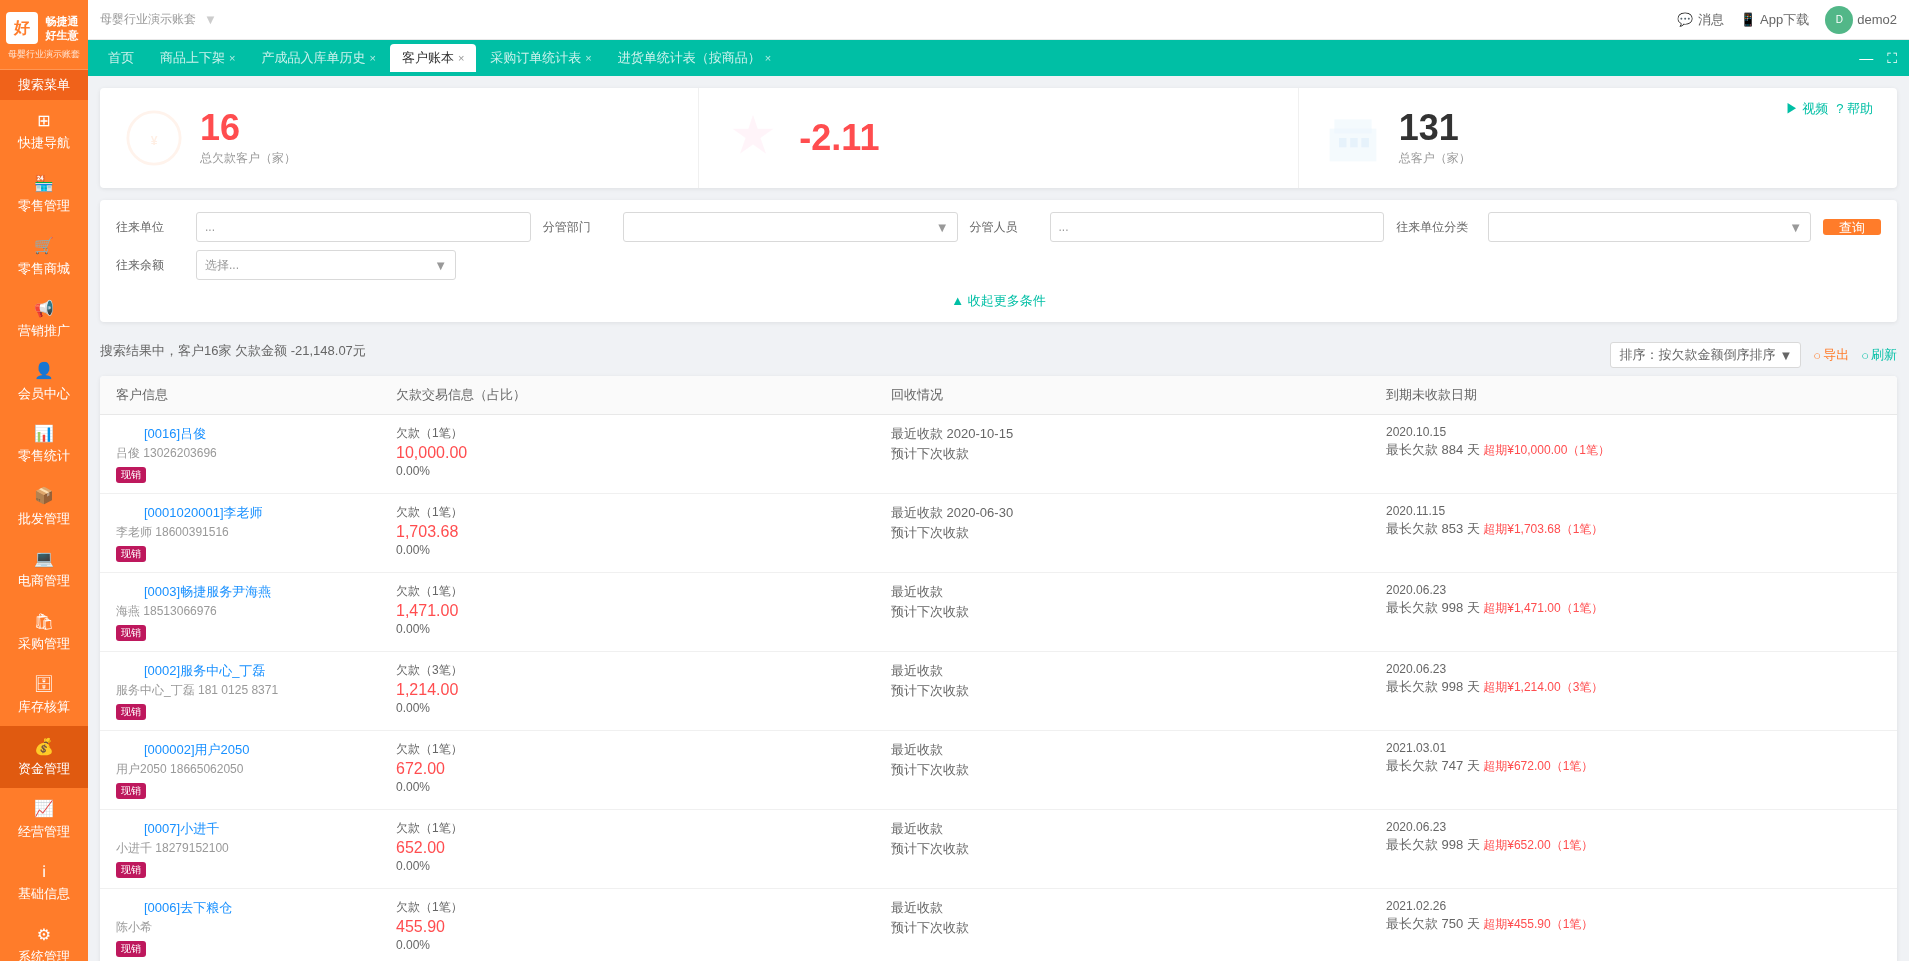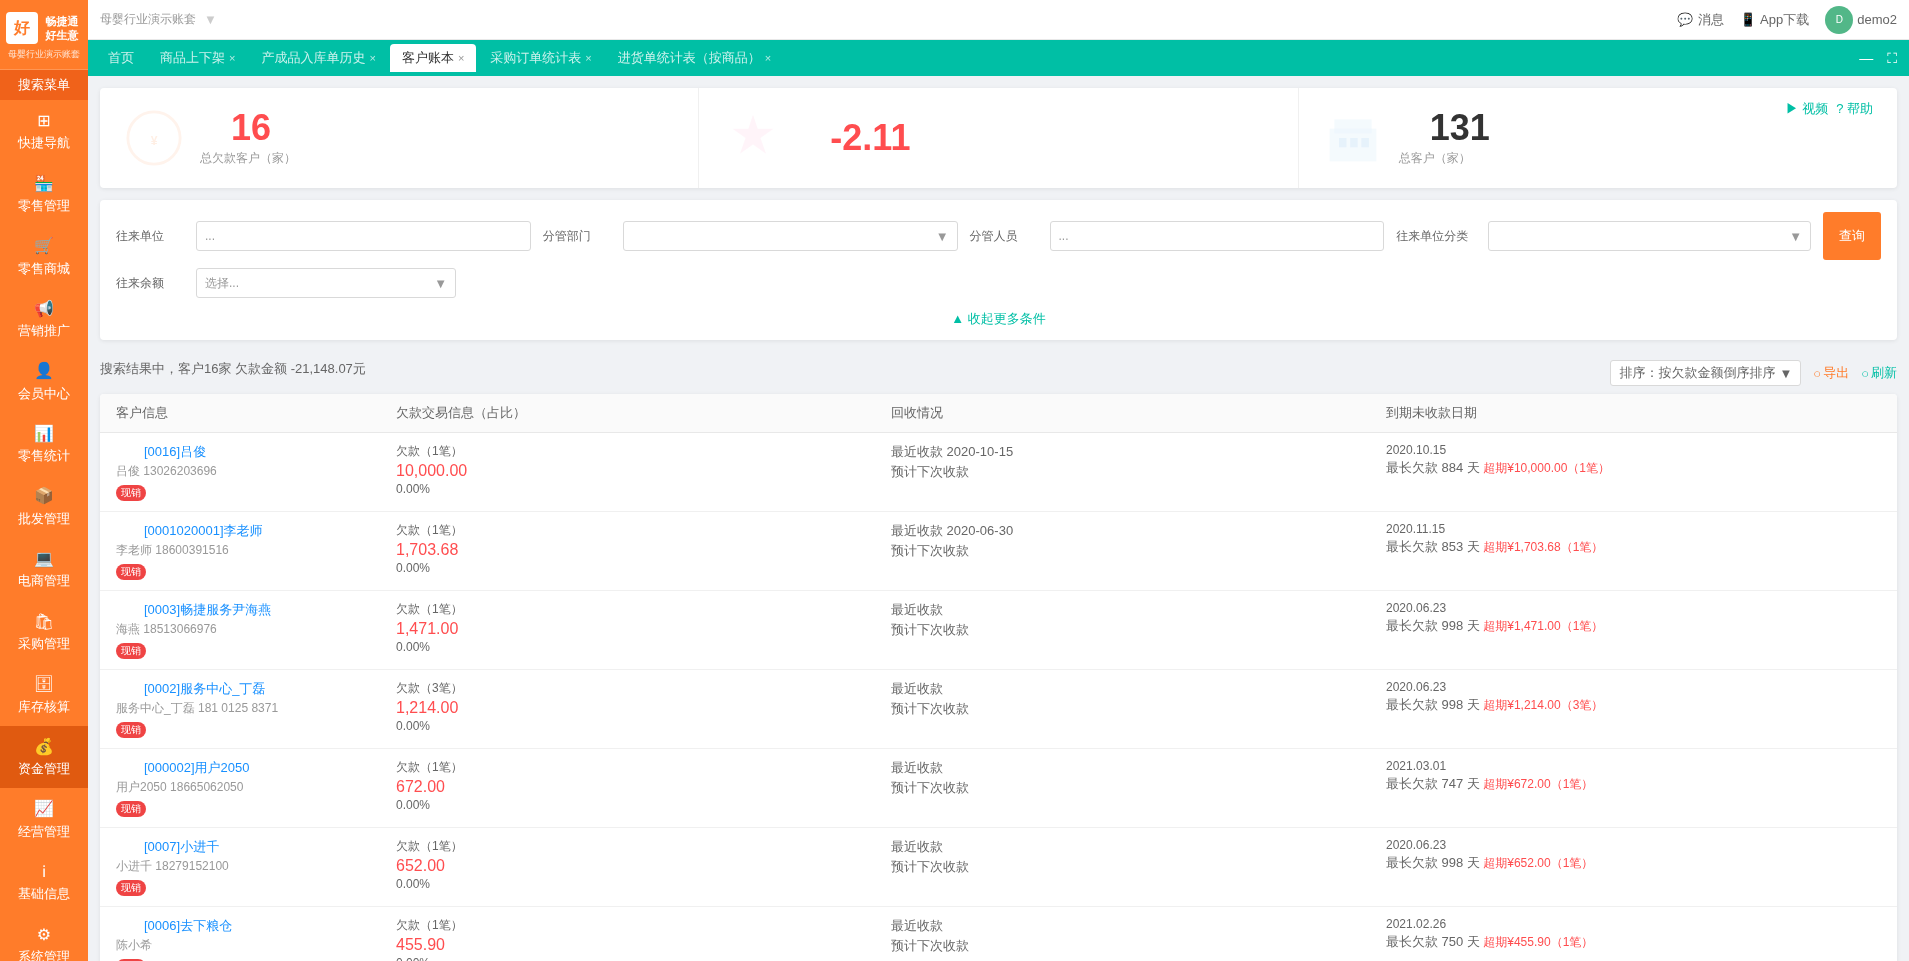--- a/index.html
+++ b/index.html
@@ -41,53 +41,53 @@
     
     .content { flex: 1; overflow-y: auto; background: #f0f2f5; padding: 12px; }
 
     
     .stats-row { display: flex; gap: 0; background: white; border-radius: 4px; margin-bottom: 12px; overflow: hidden; box-shadow: 0 1px 4px rgba(0,0,0,0.08); }
     .stat-card { flex: 1; padding: 20px 24px; display: flex; align-items: center; gap: 16px; border-right: 1px solid #f0f0f0; position: relative; }
     .stat-card:last-child { border-right: none; }
     .stat-icon { width: 60px; height: 60px; display: flex; align-items: center; justify-content: center; }
     .stat-icon svg { width: 56px; height: 56px; opacity: 0.3; }
     .stat-info { flex: 1; }
-    .stat-number { font-size: 36px; font-weight: bold; line-height: 1; margin-left: 31px; }
+    .stat-number { font-size: 36px; font-weight: bold; line-height: 1; }
     .stat-number.red { color: #ff4d4f; }
     .stat-number.dark { color: #333; font-weight: 900; }
     .stat-label { font-size: 12px; color: #999; margin-top: 4px; }
     .stat-card-actions { position: absolute; top: 12px; right: 24px; display: flex; gap: 8px; font-size: 11px; color: #999; }
 
     
     .filter-area { background: white; border-radius: 4px; padding: 12px 16px; margin-bottom: 12px; box-shadow: 0 1px 4px rgba(0,0,0,0.08); }
     .filter-row { display: flex; align-items: center; gap: 12px; margin-bottom: 8px; }
     .filter-row:last-child { margin-bottom: 0; }
     .filter-item { display: flex; align-items: center; gap: 20px; flex: 1; }
     .filter-label { color: #666; font-size: 12px; white-space: nowrap; min-width: 60px; }
     .filter-input { flex: 1; height: 30px; border: 1px solid #d9d9d9; border-radius: 3px; padding: 0 8px; font-size: 12px; color: #333; outline: none; display: flex; align-items: center; justify-content: space-between; cursor: pointer; background: white; }
     .filter-input-text { color: #999; font-size: 12px; }
-    .filter-btn { height: 48px; padding: 0 16px; background: #ff7c2a; color: white; border: none; border-radius: 3px; cursor: pointer; font-size: 13px; white-space: nowrap; }
+    .filter-btn { height: 16px; padding: 0 16px; background: #ff7c2a; color: white; border: none; border-radius: 3px; cursor: pointer; font-size: 13px; white-space: nowrap; }
     .collapse-row { text-align: center; cursor: pointer; color: #999; font-size: 12px; padding: 4px 0 0; }
     .collapse-row span { color: #00bfa5; }
 
     
     .results-bar { display: flex; align-items: flex-start; justify-content: space-between; padding: 8px 0; font-size: 12px; color: #666; }
     .results-bar-right { display: flex; align-items: center; gap: 12px; }
     .sort-select { border: 1px solid #d9d9d9; border-radius: 3px; padding: 3px 8px; font-size: 12px; color: #666; background: white; cursor: pointer; display: flex; align-items: center; gap: 4px; }
     .export-btn { color: #ff7c2a; cursor: pointer; font-size: 12px; display: flex; align-items: center; gap: 2px; }
     .refresh-btn { color: #00bfa5; cursor: pointer; font-size: 12px; display: flex; align-items: center; gap: 2px; }
 
     
     .data-table { background: white; border-radius: 4px; box-shadow: 0 1px 4px rgba(0,0,0,0.08); overflow: hidden; }
     .table-header { display: grid; grid-template-columns: 280px 1fr 1fr 1fr; background: #fafafa; border-bottom: 1px solid #e8e8e8; padding: 10px 16px; font-size: 13px; font-weight: 500; color: #666; }
     .table-row { display: grid; grid-template-columns: 280px 1fr 1fr 1fr; border-bottom: 1px solid #f0f0f0; padding: 10px 16px; align-items: start; }
     .customer-info { }
     .customer-name { color: #1890ff; font-size: 13px; cursor: pointer; text-decoration: none; padding-left: 28px; }
     .customer-phone { font-size: 12px; color: #999; margin: 2px 0; }
-    .customer-tag { display: inline-block; background: #ef4444; color: white; font-size: 10px; padding: 1px 5px; border-radius: 8px; margin-top: 3px; }
+    .customer-tag { display: inline-block; background: #be185d; color: white; font-size: 10px; padding: 1px 5px; border-radius: 3px; margin-top: 3px; }
     .debt-info { }
     .debt-count { font-size: 12px; color: #666; }
     .debt-amount { color: #ff4d4f; font-size: 16px; font-weight: 500; margin: 2px 0; }
     .debt-percent { font-size: 12px; color: #666; }
     .recovery-info { font-size: 12px; color: #666; }
     .recovery-date { margin-top: 2px; }
     .overdue-info { }
     .overdue-date { font-size: 12px; color: #666; }
     .overdue-days { font-size: 12px; color: #666; margin-top: 2px; }
     .overdue-amount { color: #ff4d4f; font-size: 12px; cursor: pointer; }

